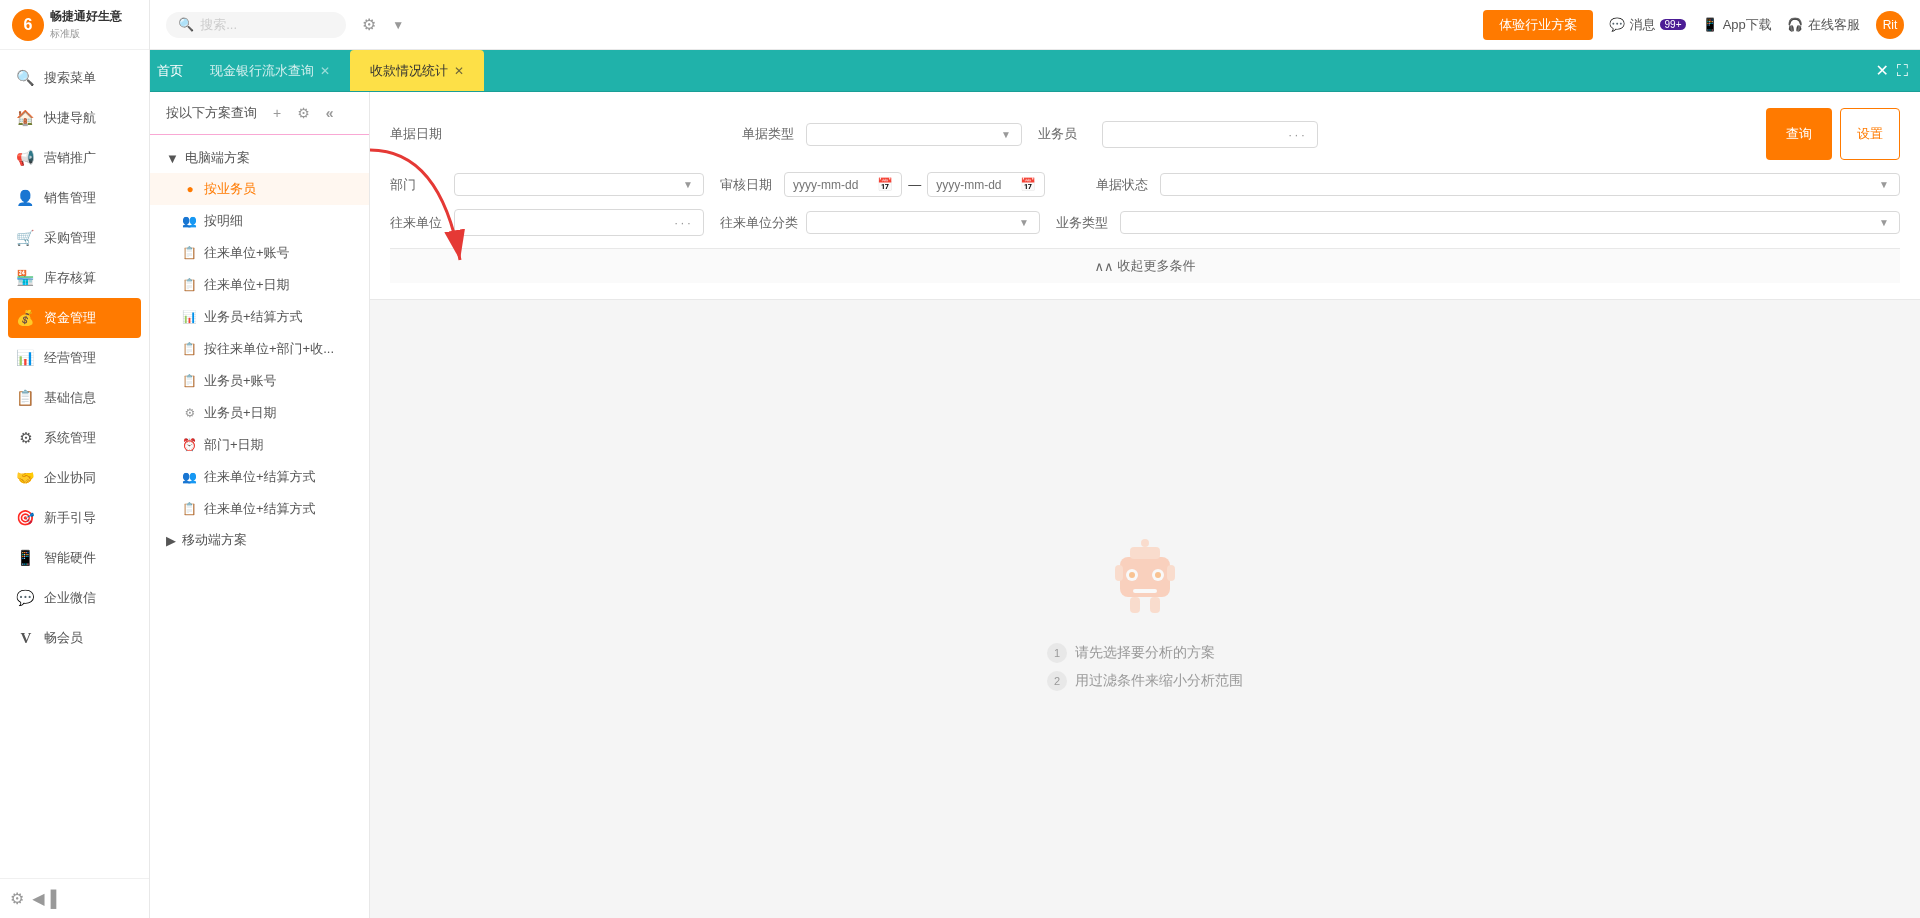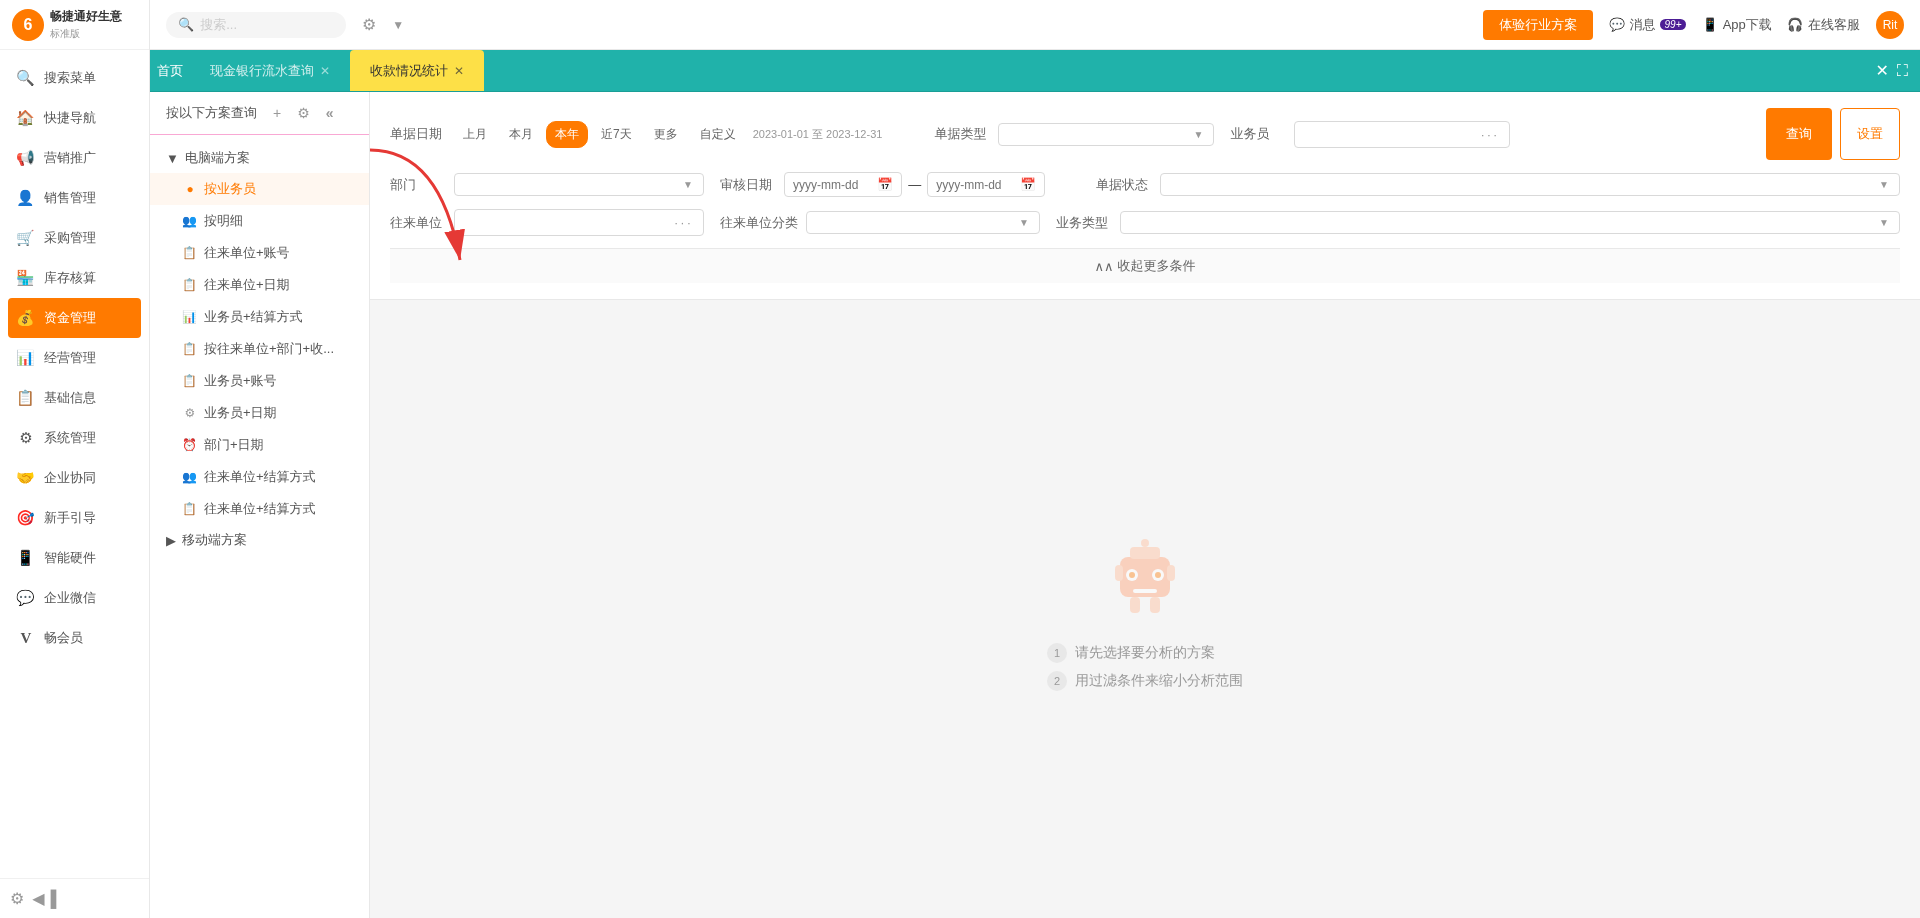--- a/index.html
+++ b/index.html
@@ -43,21 +43,21 @@
     .topbar-search {
       display: flex; align-items: center; background: #f5f5f5; border-radius: 16px;
       padding: 4px 12px; gap: 6px; min-width: 180px;
     }
     .topbar-actions { margin-left: auto; display: flex; align-items: center; gap: 16px; }
     .trial-btn {
       background: #ff7a00; color: #fff; border: none; border-radius: 4px;
       padding: 6px 16px; cursor: pointer; font-size: 13px;
     }
     .topbar-action-item { display: flex; align-items: center; gap: 4px; color: #555; cursor: pointer; font-size: 13px; }
-    .badge { background: #4c1d95; color: #fff; border-radius: 8px; padding: 0 5px; font-size: 10px; font-style: italic; }
+    .badge { background: #4c1d95; color: #fff; border-radius: 8px; padding: 0 5px; font-size: 10px; }
     .user-avatar { width: 28px; height: 28px; background: #ff7a00; border-radius: 50%; display: flex; align-items: center; justify-content: center; color: #fff; font-size: 12px; }
 
     
     .tabbar {
       height: 42px; background: #20b2aa; display: flex; align-items: center;
       padding: 0; border-bottom: 1px solid #1a9e96;
     }
     .tab {
       height: 100%; display: flex; align-items: center; padding: 0 20px;
       color: rgba(255,255,255,0.8); cursor: pointer; font-size: 13px; position: relative; gap: 6px;
@@ -338,29 +338,20 @@
       </div>
     </div>
 
     <div class="right-panel">
 
       <div class="filter-bar">
 
         <div class="filter-row">
           <div class="filter-item">
             <span class="filter-label">单据日期</span>
-            <div class="date-group">
-              <button class="date-btn">上月</button>
-              <button class="date-btn">本月</button>
-              <button class="date-btn active">本年</button>
-              <button class="date-btn">近7天</button>
-              <button class="date-btn">更多</button>
-              <button class="date-btn">自定义</button>
-              <span style="color:#999;font-size:11px;margin-left:4px;"><span>2023-01-01</span> 至 <span>2023-12-31</span></span>
-            </div>
           </div>
           <div class="filter-item" style="min-width:280px;margin-left:36px;">
             <span class="filter-label">单据类型</span>
             <div class="filter-select">
               <span></span>
               <span class="chevron">▼</span>
             </div>
           </div>
           <div class="filter-item" style="min-width:280px;">
             <span class="filter-label">业务员</span>

